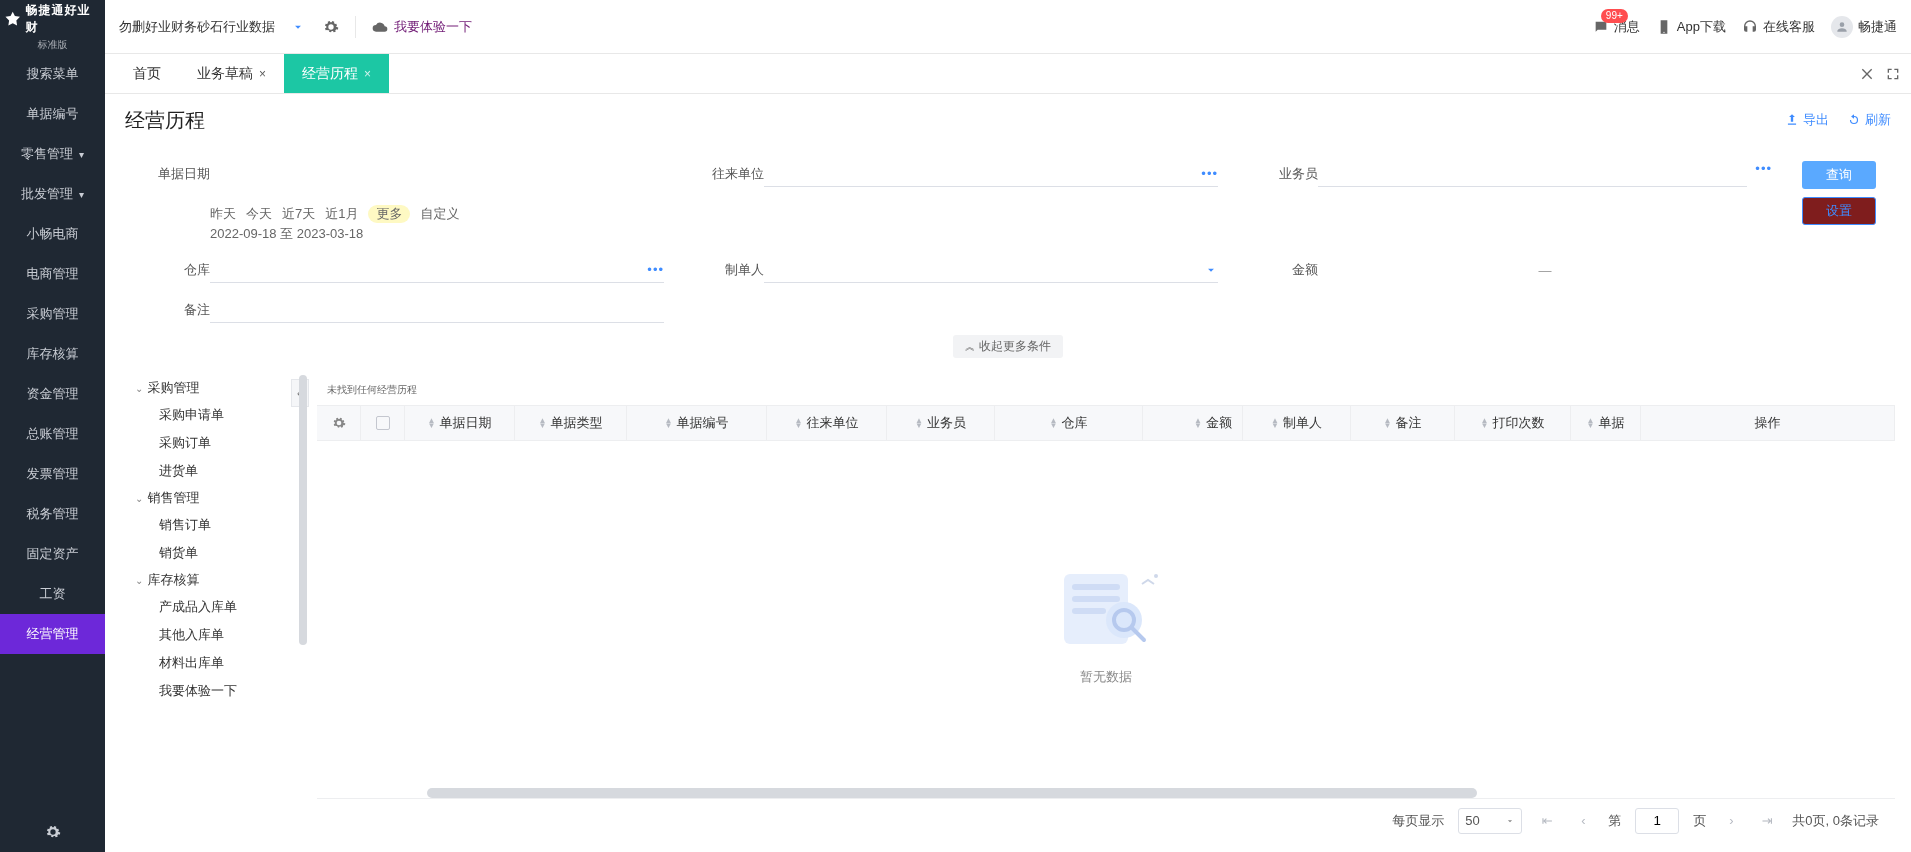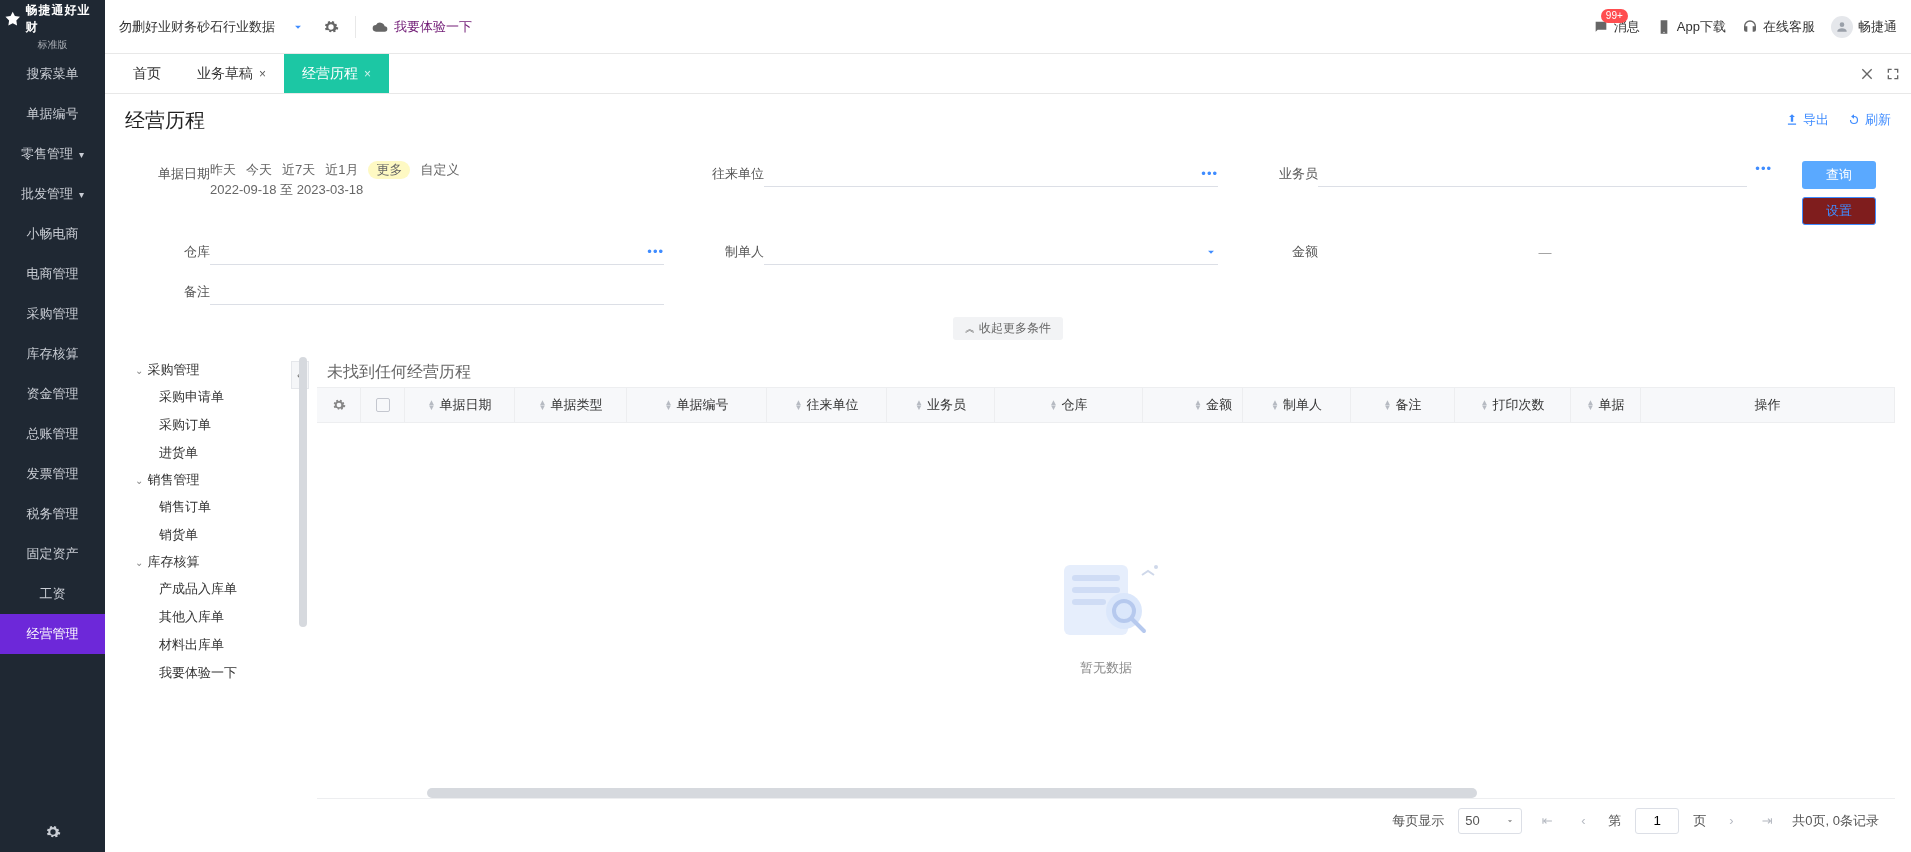--- a/index.html
+++ b/index.html
@@ -50,21 +50,21 @@
 .link-btn svg { width: 14px; height: 14px; fill: #3f8cff; }
 
 
 .content { padding: 0 16px 10px 16px; flex: 1; display: flex; flex-direction: column; overflow: hidden; }
 .filter-panel { background: #fff; border: 1px solid #fff; }
 .filter-grid { display: grid; grid-template-columns: 1fr 1fr 1fr 74px; column-gap: 30px; row-gap: 14px; padding: 14px 18px 8px 18px; align-items: start; }
 .field { display: flex; align-items: flex-start; }
 .field-label { width: 70px; text-align: right; color: #555; padding-top: 4px; font-size: 13px; }
 .field-body { flex: 1; display: flex; flex-direction: column; }
 .date-links { display: flex; gap: 10px; align-items: center; }
-.date-links span { color: #666; cursor: pointer; font-size: 13px; }
+.date-links span { color: #666; cursor: pointer; font-size: 13px; margin-top: 44px; }
 .pill { background: #fef9c3; color: #fff; border-radius: 9px; padding: 0 8px; font-size: 12px; line-height: 18px; }
 .date-range { color: #666; font-size: 13px; margin-top: 2px; }
 .input-line { border-bottom: 1px solid #dcdfe6; height: 26px; display: flex; align-items: center; justify-content: flex-end; }
 .input-line .dots { color: #3f8cff; letter-spacing: 1px; cursor: pointer; }
 .input-line .chev { width: 14px; height: 14px; fill: #3f8cff; }
 .input-line .dash { color: #999; margin: 0 auto; }
 .action-col { display: flex; flex-direction: column; gap: 8px; align-items: stretch; }
 .btn { height: 28px; border-radius: 3px; font-size: 13px; cursor: pointer; display: flex; align-items: center; justify-content: center; }
 .btn-primary { background: #5aa9ff; color: #fff; border: none; }
 .btn-outline { background: #7f1d1d; color: #3f8cff; border: 1px solid #3f8cff; }
@@ -79,21 +79,21 @@
 .tree-head svg { width: 14px; height: 14px; fill: #3f8cff; }
 .tree-collapse { position: absolute; top: 4px; right: -2px; width: 18px; height: 28px; background: #f5f6f8; border: 1px solid #e5e7eb; display: flex; align-items: center; justify-content: center; cursor: pointer; font-size: 11px; color: #666; }
 .tree-body { flex: 1; overflow-y: auto; position: relative; }
 .tree-scrollbar { position: absolute; right: 0; top: 0; width: 8px; height: 100%; }
 .tree-thumb { position: absolute; right: 0; top: 0; width: 8px; height: 270px; background: #d6d9de; border-radius: 4px; }
 .tree-group { padding: 4px 0 4px 14px; color: #333; font-size: 13px; display: flex; align-items: center; gap: 4px; cursor: pointer; }
 .tree-group .g-caret { font-size: 10px; color: #888; }
 .tree-leaf { padding: 5px 0 5px 38px; color: #333; font-size: 13px; cursor: pointer; }
 
 .table-panel { flex: 1; display: flex; flex-direction: column; background: #fff; }
-.no-found { height: 30px; display: flex; align-items: center; padding-left: 10px; color: #666; font-size: 16px; }
+.no-found { height: 30px; display: flex; align-items: center; padding-left: 10px; color: #666; font-size: 10px; }
 .table-head { display: flex; align-items: center; height: 36px; background: #f7f8fa; border-top: 1px solid #edeef0; border-bottom: 1px solid #edeef0; overflow: hidden; }
 .th { display: flex; align-items: center; justify-content: center; gap: 4px; font-size: 13px; color: #333; border-right: 1px solid #edeef0; height: 100%; flex-shrink: 0; }
 .th .sort { display: flex; flex-direction: column; line-height: 5px; font-size: 8px; color: #b6bac2; }
 .th-gear { width: 44px; }
 .th-chk { width: 44px; }
 .chkbox { width: 14px; height: 14px; border: 1px solid #c4c7cf; border-radius: 2px; }
 .th-date { width: 110px; }
 .th-type { width: 112px; }
 .th-no { width: 140px; }
 .th-party { width: 120px; }

